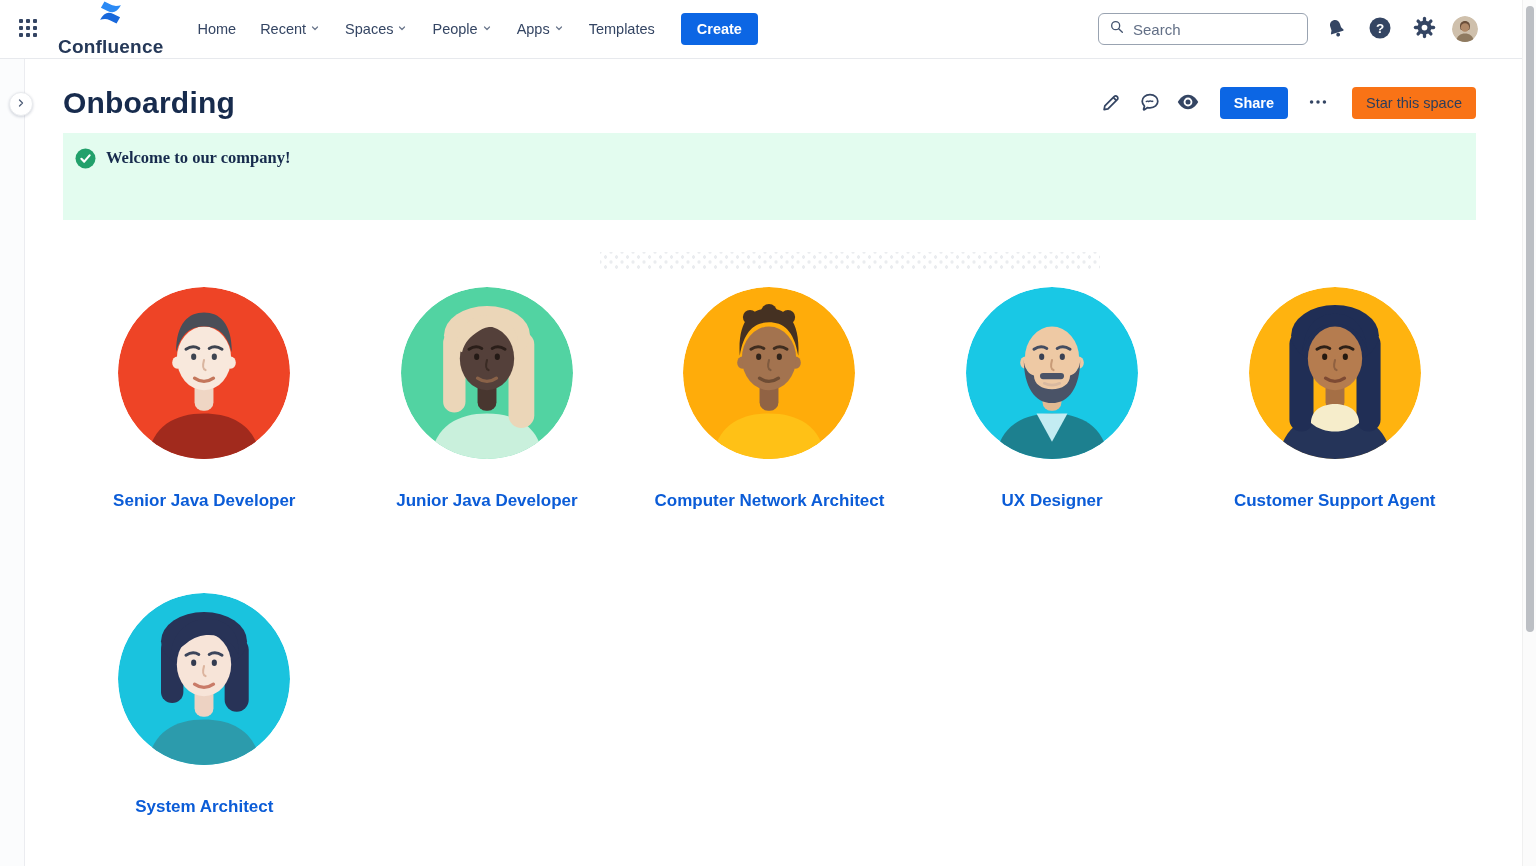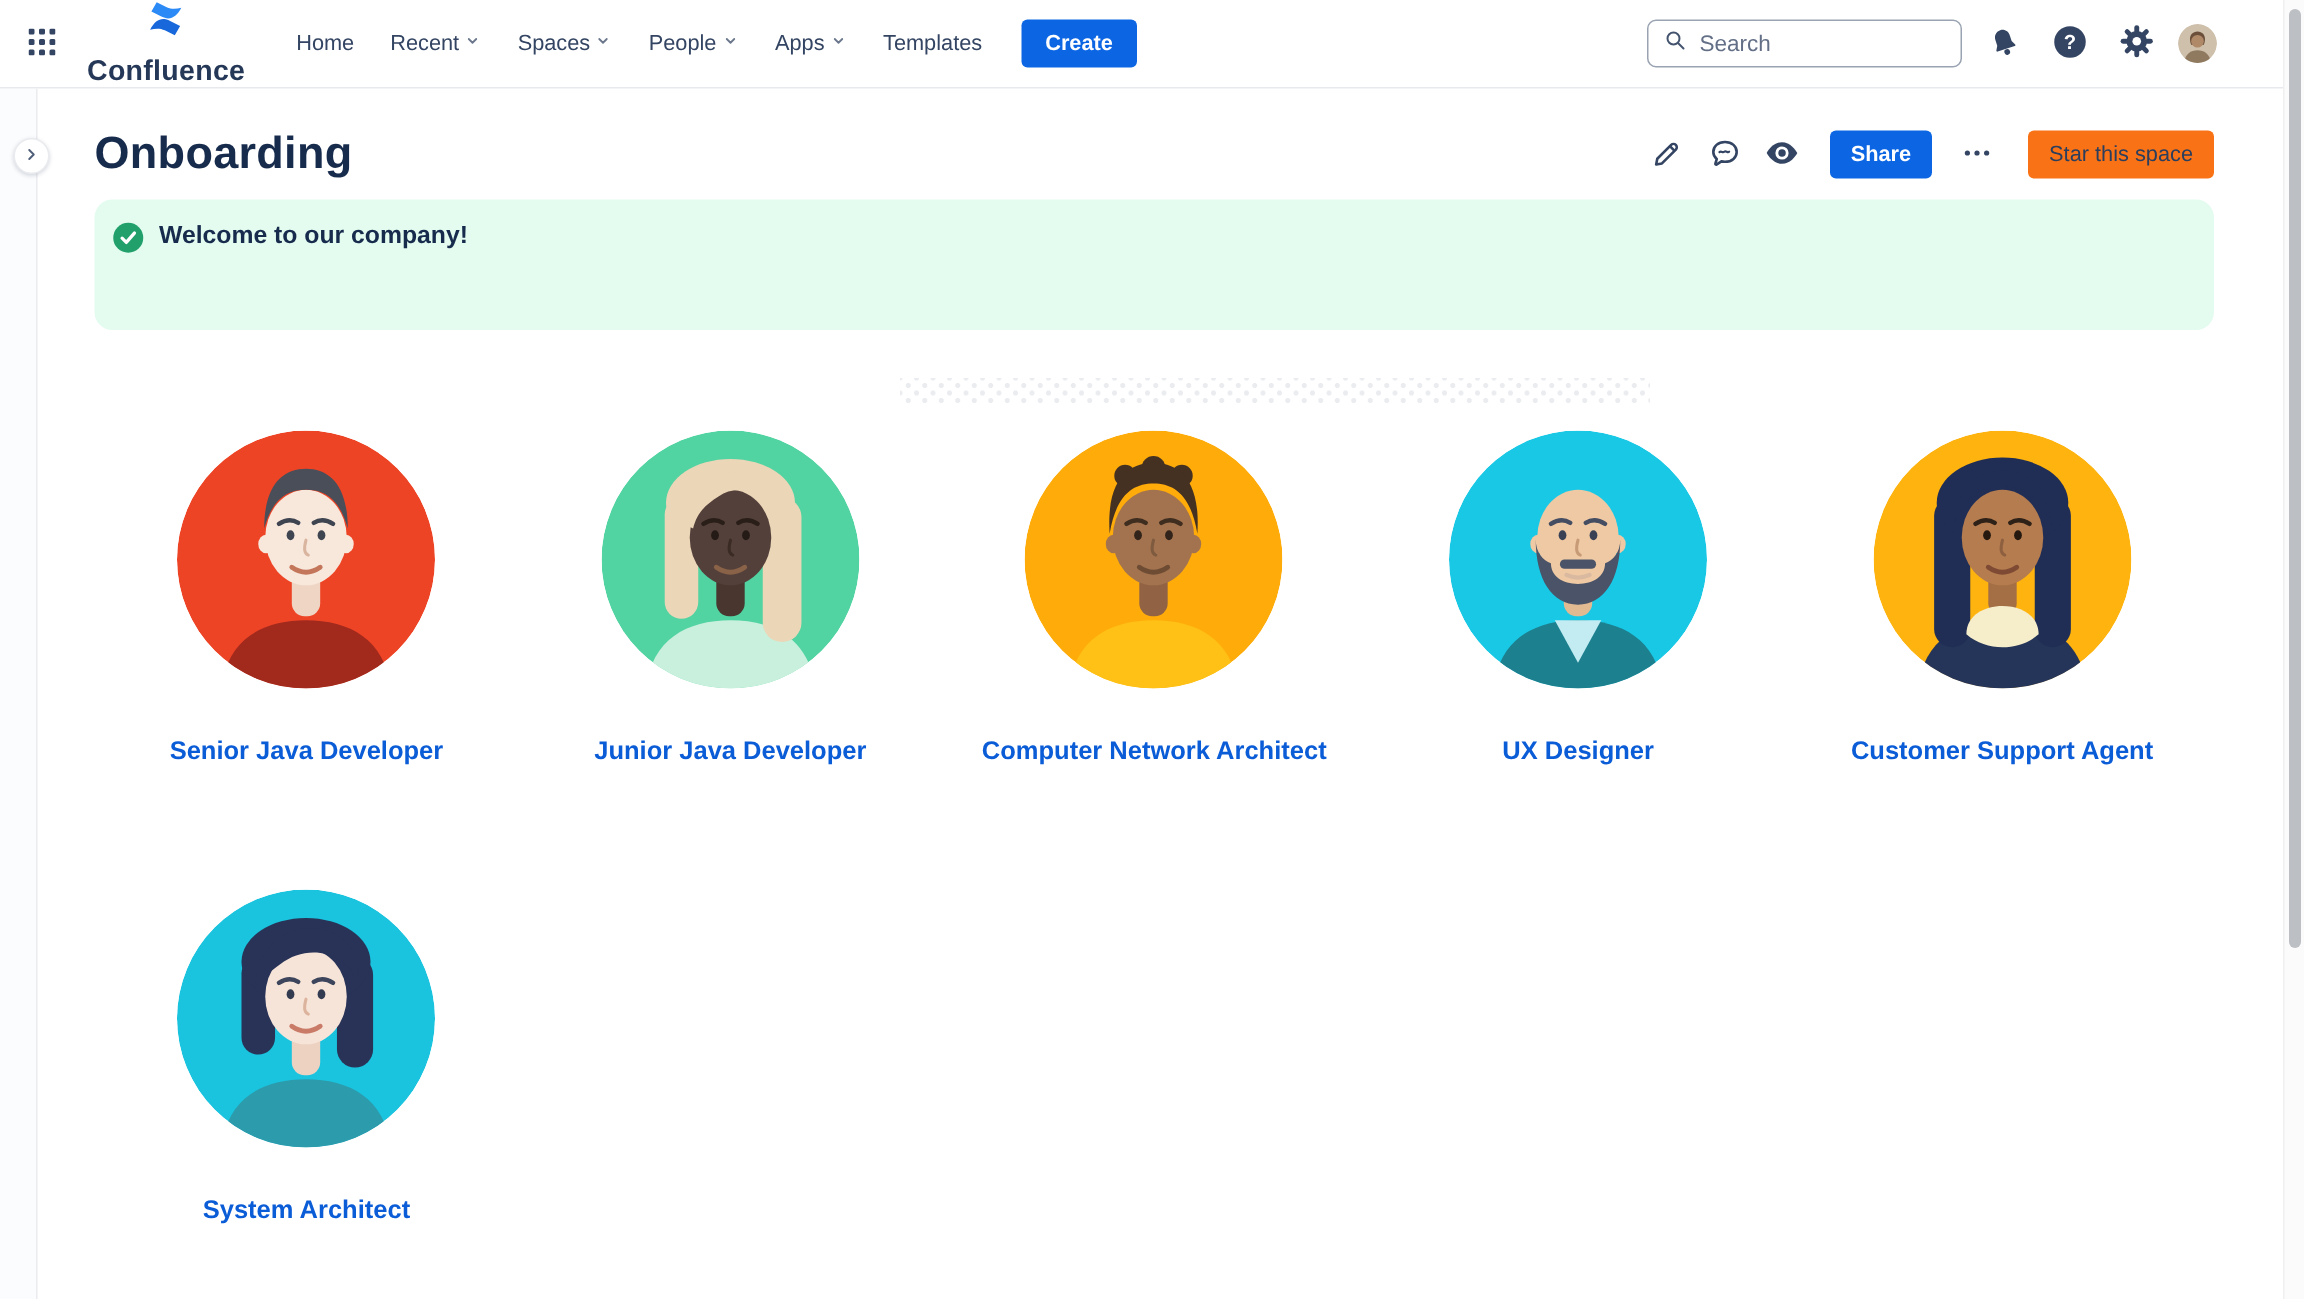--- a/index.html
+++ b/index.html
@@ -41,22 +41,22 @@
   .page-header { display:flex; align-items:center; padding-top:27px; }
   .page-title { font-size:30px; font-weight:600; color:#172B4D; letter-spacing:.2px; }
   .actions { margin-left:auto; display:flex; align-items:flex-start; gap:6px; }
   .share-btn { background:#0C66E4; color:#fff; border:none; border-radius:4px; font-size:14.5px;
     font-weight:700; padding:8px 14px; cursor:pointer; margin:0 8px 0 10px;
     font-family:"Liberation Sans",sans-serif; }
   .star-btn { background:#f97316; color:#2C3E5D; border:none; border-radius:4px; font-size:14.5px;
     font-weight:500; padding:8px 14px; cursor:pointer; margin-left:12px;
     font-family:"Liberation Sans",sans-serif; }
 
-  .banner { margin-top:13px; height:87px; background:#E3FCEF; border-radius:12px; position:relative;
-    padding:15px 20px 0 43px; }
+  .banner { margin-top:13px; height:87px; background:#E3FCEF; border-radius:0; position:relative;
+    padding:15px 20px 0 43px;font-family:Liberation Serif, serif; }
   .banner-check { position:absolute; left:12px; top:15px; }
   .banner-heading { font-size:16.5px; font-weight:700; color:#172B4D; }
   .banner-message { margin-top:12px; font-size:16px; color:#172B4D; }
 
   .dots-band { position:absolute; left:600px; top:193px; width:500px; height:17px;
     background-image:radial-gradient(circle,#EAECEF 1.5px,transparent 1.9px),
                      radial-gradient(circle,#EAECEF 1.5px,transparent 1.9px);
     background-size:11px 10px; background-position:0 0,5.5px 5px; pointer-events:none; }
 
   .roles-grid { margin-top:67px; display:grid; grid-template-columns:repeat(5,1fr);

